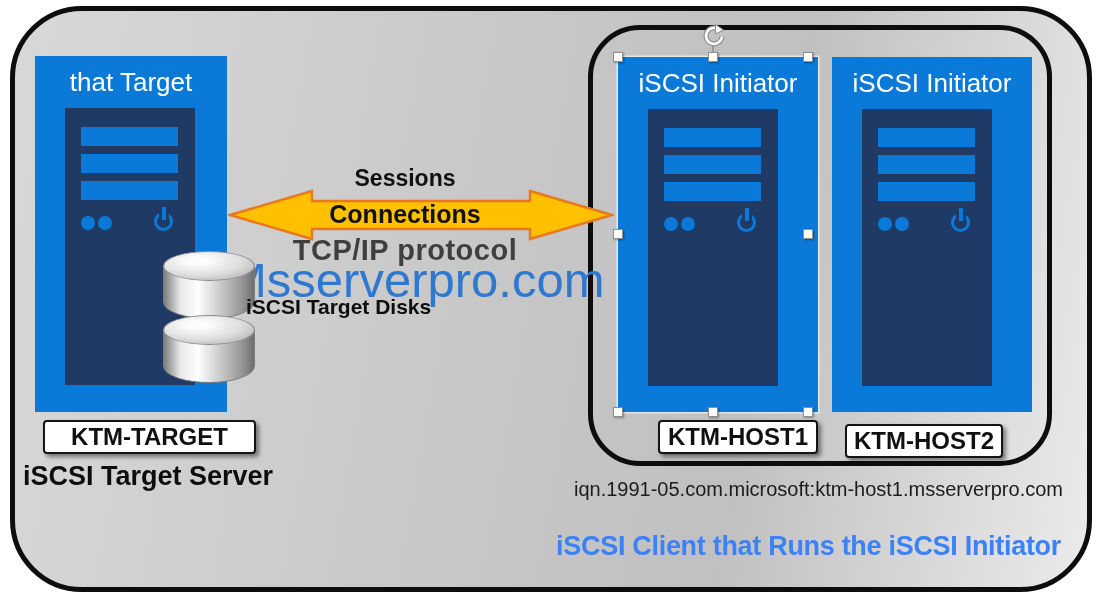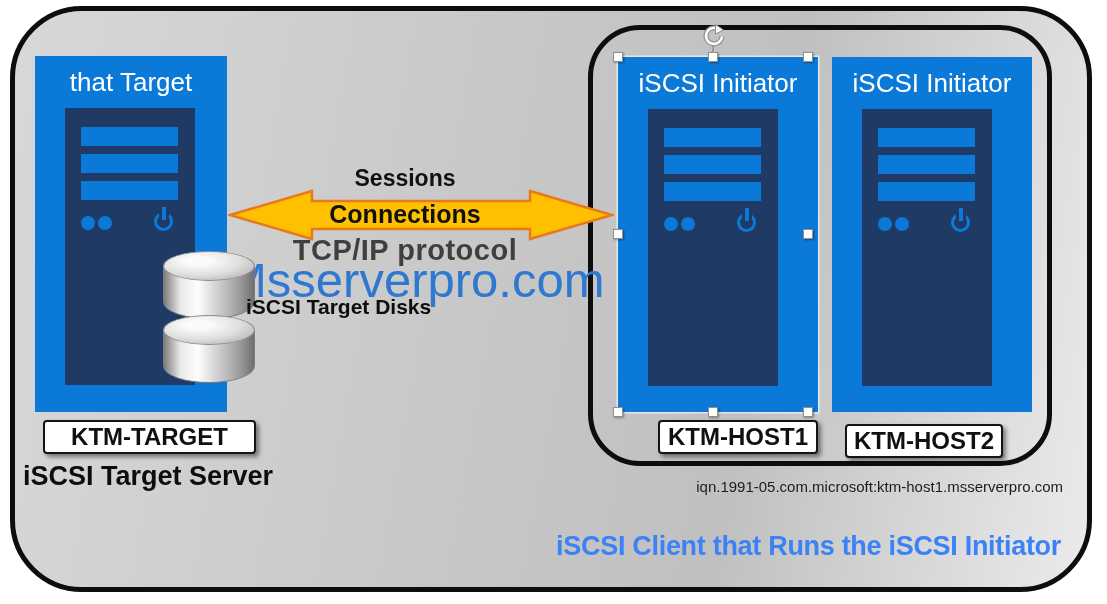--- a/index.html
+++ b/index.html
@@ -83,21 +83,21 @@
     position:absolute; left:0; top:0; width:92px; height:30px; border-radius:50%;
     background:radial-gradient(ellipse at 38% 32%, #fbfbfb 15%, #dddddd 55%, #a2a2a2 100%);
     border:1.5px solid #8c8c8c;
   }
 
   
   .caption-left {
     position:absolute; left:23px; top:461px; font-size:27px; font-weight:bold;
     color:#0d0d0d; z-index:30; white-space:nowrap;
   }
-  .iqn { position:absolute; right:44px; font-size:15px; color:#1c1c1c; z-index:30; white-space:nowrap;padding-left:17px; }
+  .iqn { position:absolute; right:44px; font-size:20px; color:#1c1c1c; z-index:30; white-space:nowrap;padding-left:17px; }
   .iqn.l1 { top:478px; } .iqn.l2 { top:504px; }
   .caption-right {
     position:absolute; right:46px; top:531px; font-size:27px; font-weight:bold;
     color:#3b82f6; z-index:30; white-space:nowrap; letter-spacing:-0.3px;
   }
 
   
   .handle {
     position:absolute; width:10px; height:10px; background:#ffffff;
     border:1px solid #8f8f8f; box-shadow:1px 1px 2px rgba(0,0,0,0.35); z-index:60;

